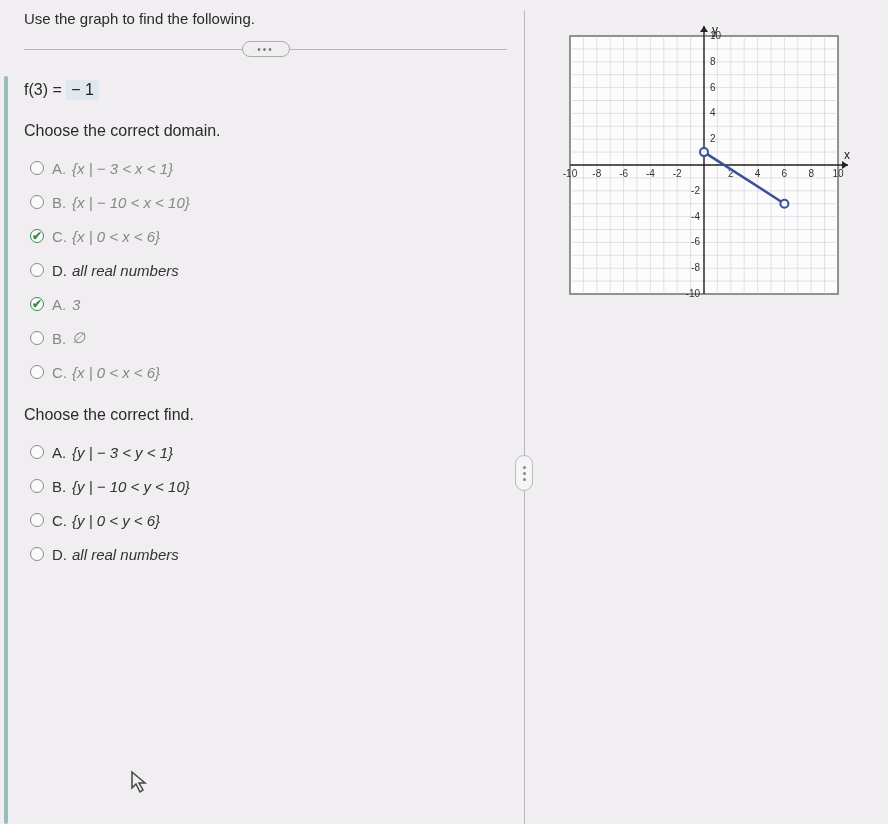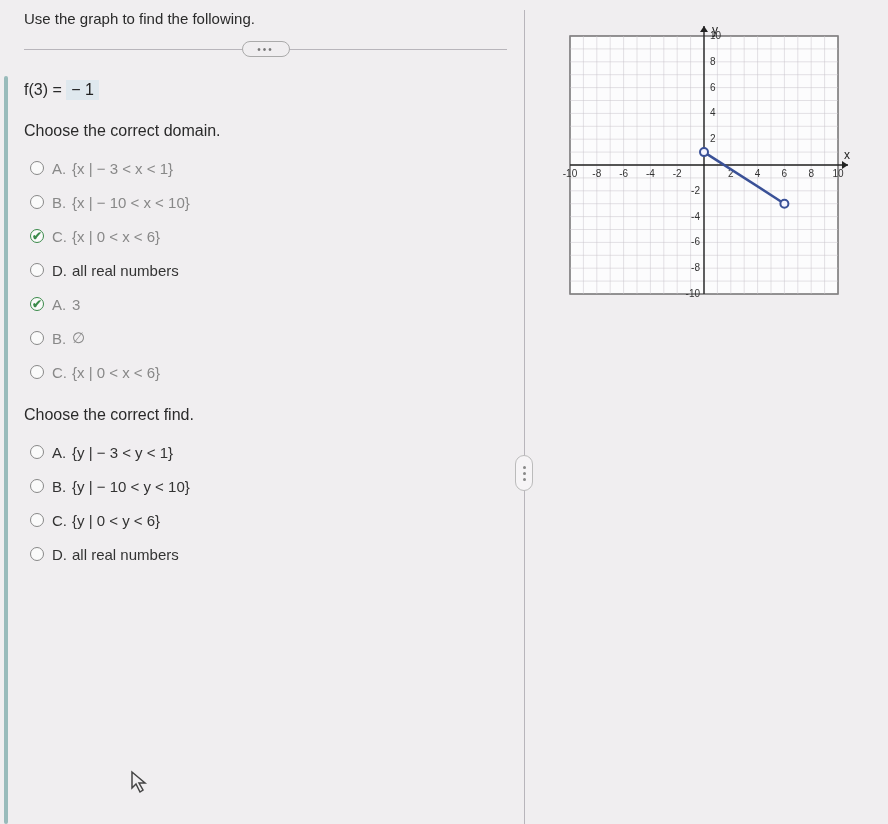--- a/index.html
+++ b/index.html
@@ -118,20 +118,21 @@
     font-size: 12px;
     color: #3a8a4a;
     font-weight: bold;
   }
   .choice-letter {
     width: 20px;
     color: #333;
   }
   .choice-text {
     color: #333;
+    font-style: italic;
   }
   .faded .choice-letter, .faded .choice-text {
     color: #888;
   }
   .graph-container {
     width: 300px;
     height: 290px;
     position: relative;
   }
   .graph-svg {

